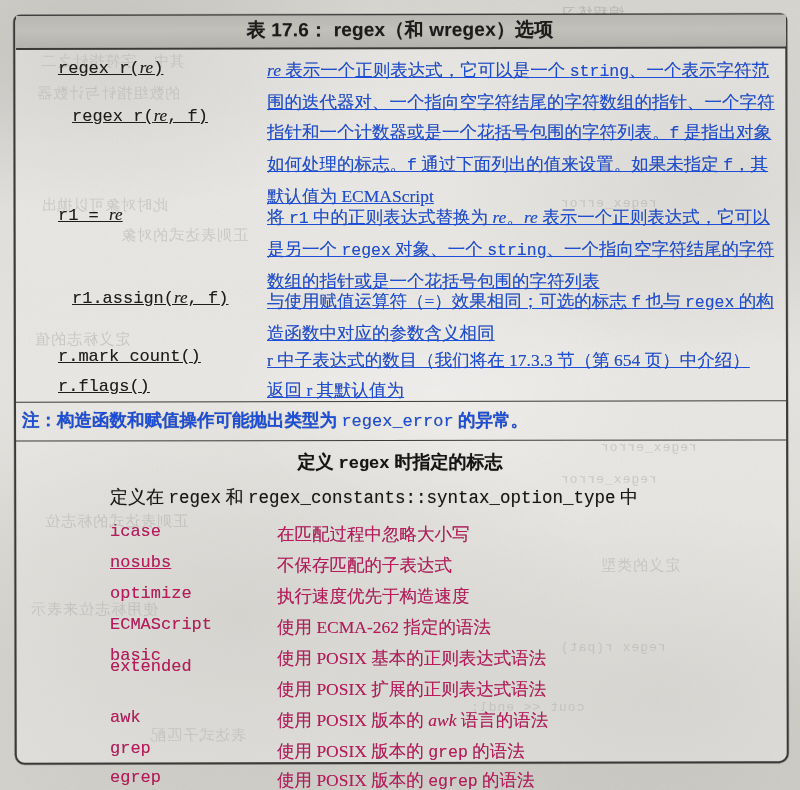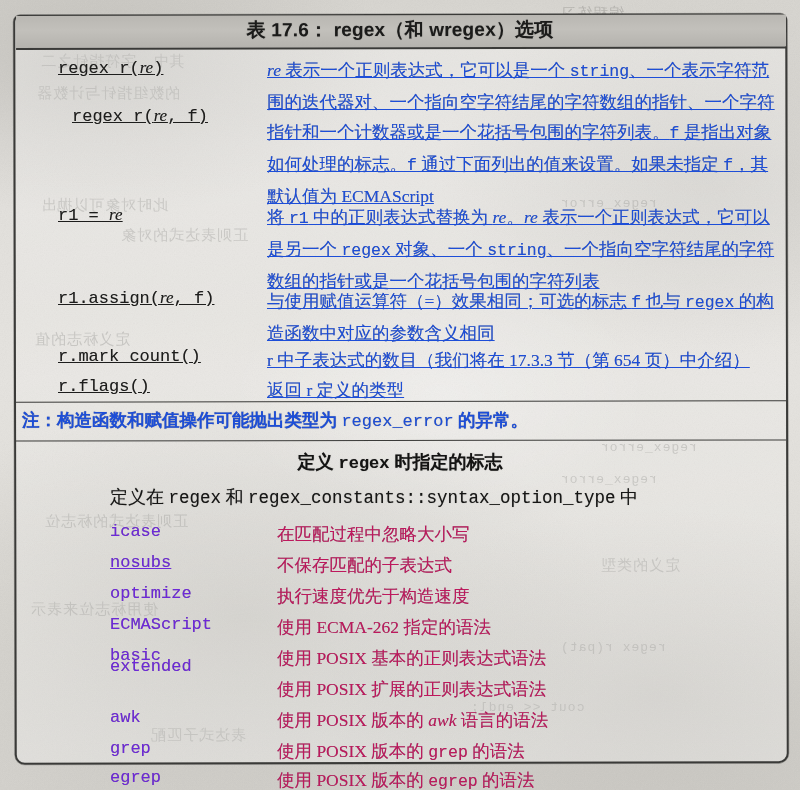--- a/index.html
+++ b/index.html
@@ -178,21 +178,21 @@
     font-family: "Liberation Mono", "DejaVu Sans Mono", monospace;
     font-size: 17.5px;
   }
 
   
   .flag-name {
     position: absolute;
     left: 110px;
     font-family: "Liberation Mono", "DejaVu Sans Mono", monospace;
     font-size: 17px;
-    color: #6d28d9;
+    color: #be185d;
     white-space: nowrap;
     text-shadow: 0 0 .6px rgba(70,70,68,.5);
   }
   .flag-desc {
     position: absolute;
     left: 277px;
     font-family: "Liberation Serif", "DejaVu Serif", serif;
     font-size: 17.5px;
     color: #be185d;
     white-space: nowrap;
@@ -258,28 +258,28 @@
 <div id="title-band"></div>
 <div id="title-text">表 17.6： regex（和 wregex）选项</div>
 
 <div class="sig abs" style="left:58px; top:58px;">regex r(<span class="it">re</span>)</div>
 <div class="sig abs" style="left:72px; top:90px;margin-top:16px;">regex r(<span class="it">re</span>,&nbsp;f)</div>
 <div class="desc abs" style="left:267px; top:55px; width:512px;"><span class="it">re</span> 表示一个正则表达式，它可以是一个 <span class="code">string</span>、一个表示字符范围的迭代器对、一个指向空字符结尾的字符数组的指针、一个字符指针和一个计数器或是一个花括号包围的字符列表。<span class="code">f</span> 是指出对象如何处理的标志。<span class="code">f</span> 通过下面列出的值来设置。如果未指定 <span class="code">f</span>，其默认值为 ECMAScript</div>
 
 <div class="sig abs" style="left:58px; top:205px;">r1 = <span class="it">re</span></div>
 <div class="desc abs" style="left:267px; top:202px; width:512px;">将 <span class="code">r1</span> 中的正则表达式替换为 <span class="it">re</span>。<span class="it">re</span> 表示一个正则表达式，它可以是另一个 <span class="code">regex</span> 对象、一个 <span class="code">string</span>、一个指向空字符结尾的字符数组的指针或是一个花括号包围的字符列表</div>
 
-<div class="sig abs" style="left:58px; top:288px;">r1.assign(<span class="it">re</span>,&nbsp;f)</div>
+<div class="sig abs" style="left:72px; top:288px;">r1.assign(<span class="it">re</span>,&nbsp;f)</div>
 <div class="desc abs" style="left:267px; top:286px; width:512px;">与使用赋值运算符（=）效果相同；可选的标志 <span class="code">f</span> 也与 <span class="code">regex</span> 的构造函数中对应的参数含义相同</div>
 
 <div class="sig abs" style="left:58px; top:347px;text-align:right;">r.mark_count()</div>
 <div class="desc abs" style="left:267px; top:345px; width:512px;">r 中子表达式的数目（我们将在 17.3.3 节（第 654 页）中介绍）</div>
 
 <div class="sig abs" style="left:58px; top:377px;">r.flags()</div>
-<div class="desc abs" style="left:267px; top:375px; width:512px;">返回 r 定义的类型</div>
+<div class="desc abs" style="left:267px; top:375px; width:512px;">返回 r 其默认值为</div>
 
 <div id="note-rule"></div>
 <div id="note"><span>注：构造函数和赋值操作可能抛出类型为 </span><span class="code">regex_error</span><span> 的异常。</span></div>
 
 <div id="flags-rule"></div>
 <div id="flags-title"><span>定义 </span><span class="code">regex</span><span> 时指定的标志</span></div>
 
 <div id="flags-scope"><span>定义在 </span><span class="code">regex</span><span> 和 </span><span class="code">regex_constants::syntax_option_type</span><span> 中</span></div>
 
 <div class="flag-name" style="top:522px;">icase</div>

